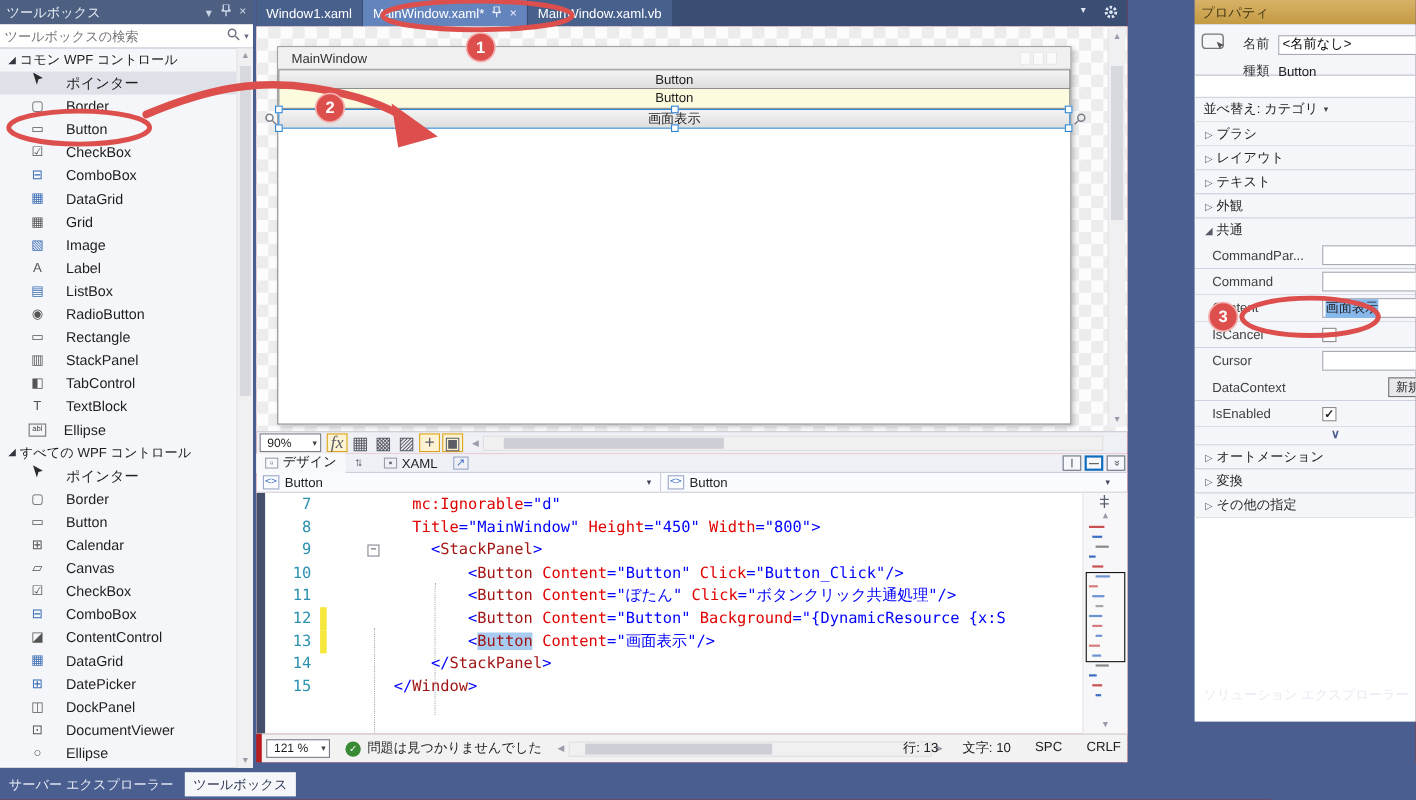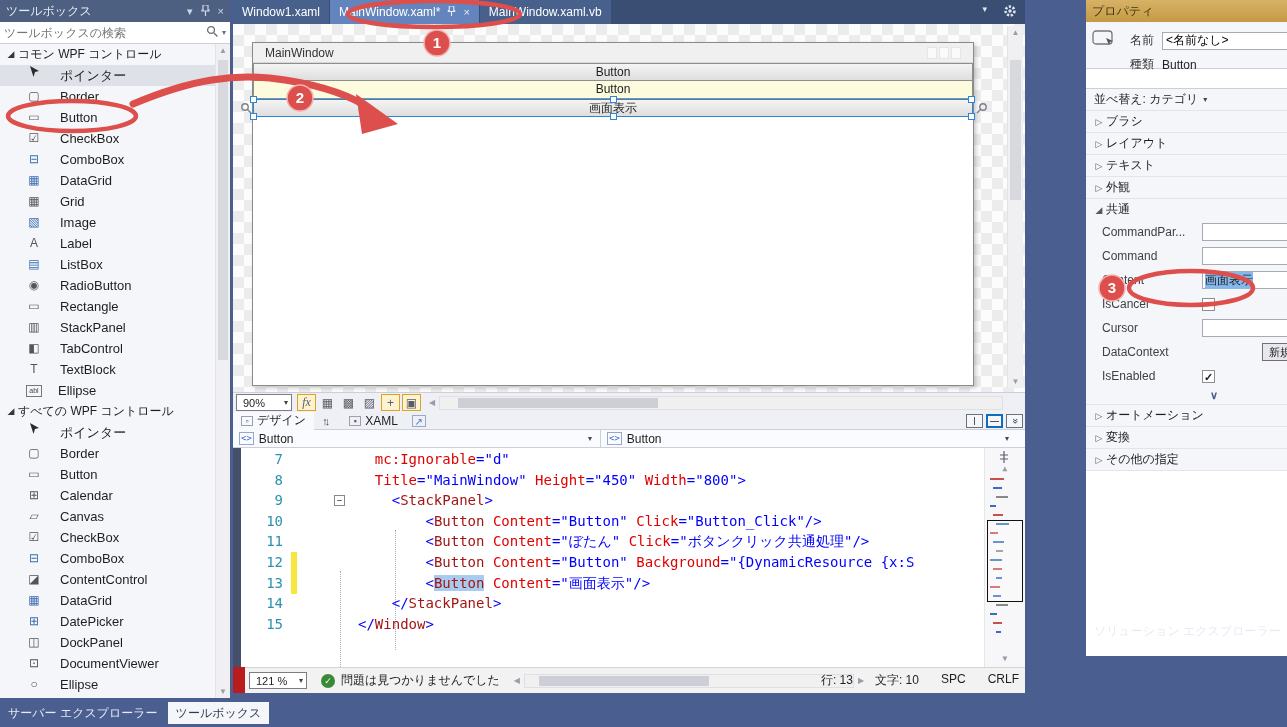--- a/index.html
+++ b/index.html
@@ -45,21 +45,21 @@
 .dz-btn.first{border-top-width:1px}
 .dz-btn.yellow{background:#fcfbde}
 .dz-btn.selected{border:1px solid #2e86d2}
 .handle{position:absolute;width:7px;height:7px;background:#fff;border:1px solid #2e86d2;z-index:5}
 .anchor{position:absolute;color:#7a7f8a;font-size:11px;z-index:5}
 
 .dz-toolbar{position:absolute;top:392px;left:0;right:0;height:20px;background:#eef0f5;border-top:1px solid #cccedb;display:flex;align-items:center}
 .combo{background:#fff;border:1px solid #7a7d87;height:17px;display:flex;align-items:center;font-size:11px;padding:0 3px 0 6px}
 .combo .cv{flex:1}
 .combo .da{font-size:8px;color:#444;margin-left:6px}
-.icbtn{width:19px;height:17px;display:flex;align-items:center;justify-content:center;font-size:12px;color:#5a5d66;margin-left:2px}
+.icbtn{width:19px;height:17px;display:flex;align-items:center;justify-content:center;font-size:16px;color:#5a5d66;margin-left:2px}
 .icbtn.gold{border:1px solid #dca41c;background:#fdf3d2}
 .hscroll{position:relative;height:14px;background:#f0f0f1;border:1px solid #e0e0e3}
 .hscroll .thumb{position:absolute;top:1px;height:10px;background:#cdced6}
 .sarr{color:#9a9da9;font-size:8px;margin:0 4px}
 
 .viewbar{position:absolute;top:412px;left:0;right:0;height:18px;background:#eef0f5;border-bottom:1px solid #cccedb;display:flex;align-items:center;font-size:12px}
 .vtab{display:flex;align-items:center;gap:4px;padding:0 8px;height:18px}
 .vtab.design{background:#f8f9fc}
 .vbox{font-size:9px;color:#5a6070;border:1px solid #9aa0ae;width:12px;height:10px;line-height:9px;text-align:center}
 .swapbtn{letter-spacing:-3px;font-size:11px;color:#3e4757;padding:0 8px}
@@ -89,21 +89,21 @@
 .tk-a{color:#e10000}
 .tk-v,.tk-d{color:#0000ff}
 .tk-p{color:#000}
 .guide{position:absolute;border-left:1px dotted #a8acb8}
 
 .minimap{position:absolute;right:0;top:0;bottom:0;width:41px;background:#f7f7f9;border-left:1px solid #e6e6ea}
 .mm-grip{position:absolute;top:2px;left:12px}
 .mm-row{position:absolute;height:2px}
 .mm-view{position:absolute;left:2px;right:2px;border:1px solid #111;background:rgba(255,255,255,.25)}
 
-.statusbar{position:absolute;bottom:0;left:12px;right:0;height:26px;background:#f2f2f2;border-top:1px solid #d5d5d8;display:flex;align-items:center;font-size:12px}
+.statusbar{position:absolute;bottom:0;left:5px;right:0;height:26px;background:#f2f2f2;border-top:1px solid #d5d5d8;display:flex;align-items:center;font-size:12px}
 .okdot{width:14px;height:14px;border-radius:50%;background:#388a34;color:#fff;font-size:9px;line-height:14px;text-align:center;margin:0 6px 0 14px}
 .st-right{position:absolute;display:flex;gap:22px;right:6px;color:#1e1e1e}
 
 #props{left:1086px;width:256px;height:645px}
 .props-title{height:22px;background:linear-gradient(#d7b267,#c49a43);color:#3f3413;display:flex;align-items:center;padding:0 6px}
 .props-title .t{flex:1}
 .props-title .tw-icons{color:#4a3d18}
 .props-head{background:#f5f6f9;padding:6px 0 4px 0;position:relative;height:46px}
 .ph-row{display:flex;align-items:center;margin:2px 0 0 6px}
 .ph-label{width:32px;color:#333;margin-left:14px}

